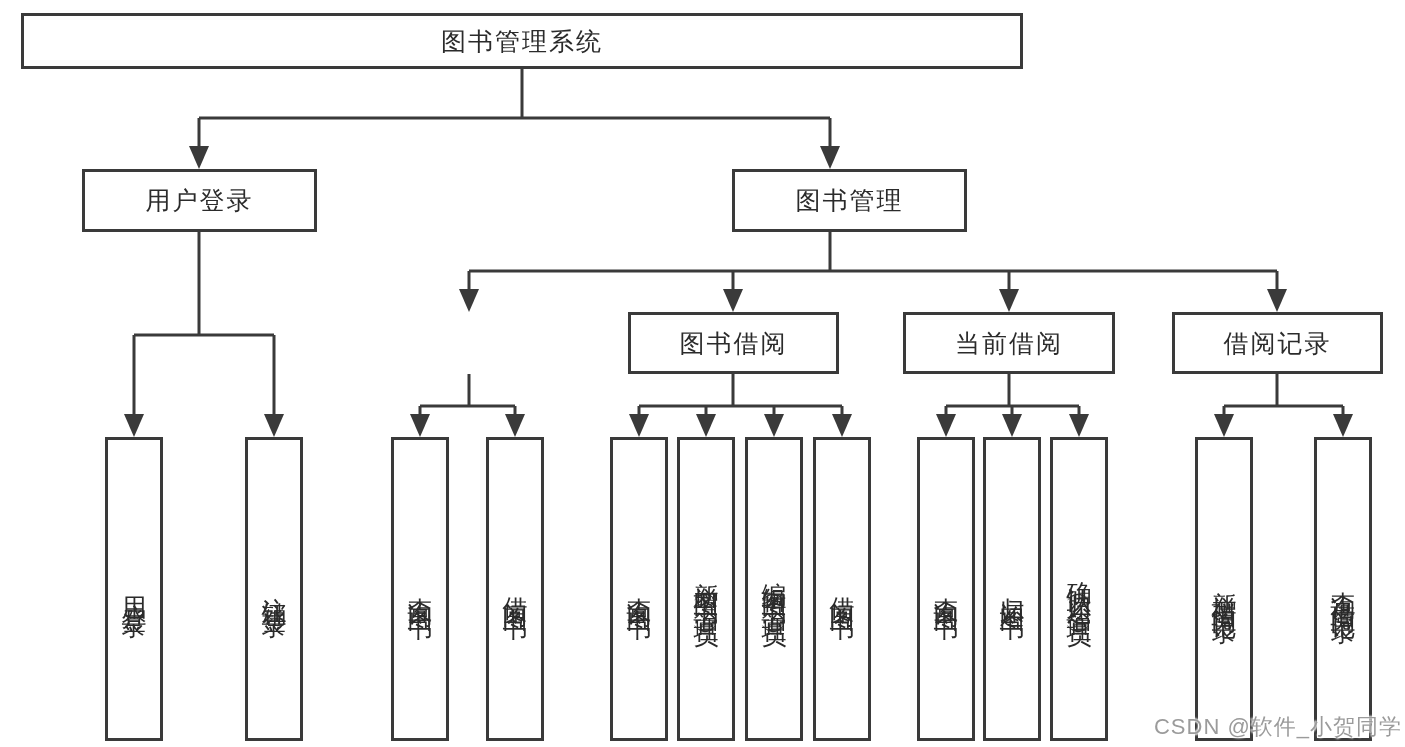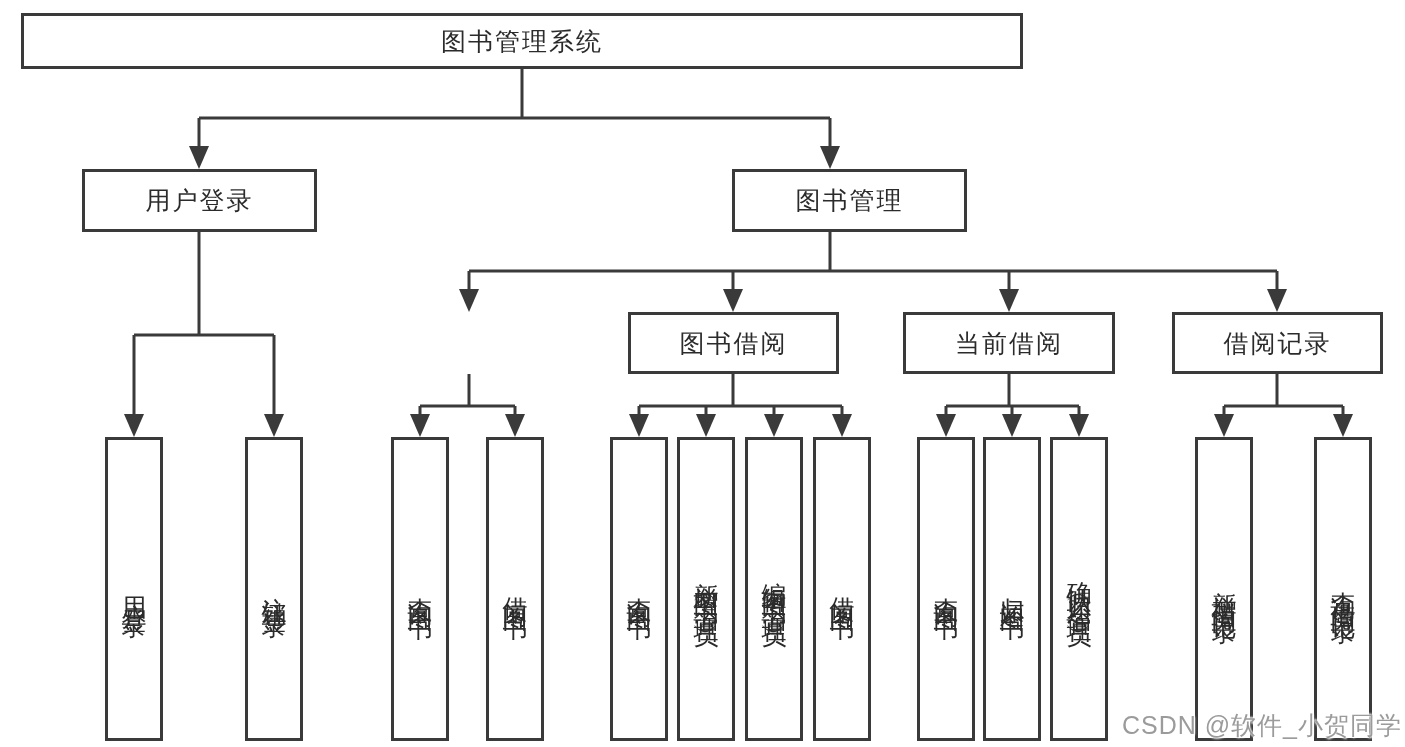--- a/index.html
+++ b/index.html
@@ -65,21 +65,21 @@
   .lf-8  { left: 813px; }
   .lf-9  { left: 917px; }
   .lf-10 { left: 983px; }
   .lf-11 { left: 1050px; }
   .lf-12 { left: 1195px; }
   .lf-13 { left: 1314px; }
   .watermark {
     position: absolute;
     right: 3px;
     bottom: 5px;
-    font-size: 25px;
+    font-size: 22px;
     color: #9b9b9b;
     letter-spacing: 1px;
     white-space: nowrap;
     text-shadow: 1px 1px 2px rgba(255,255,255,0.95), -1px -1px 2px rgba(255,255,255,0.95), 0 0 3px rgba(255,255,255,0.9);
     margin-top: 8px;
   }
 </style>
 </head>
 <body>
 

